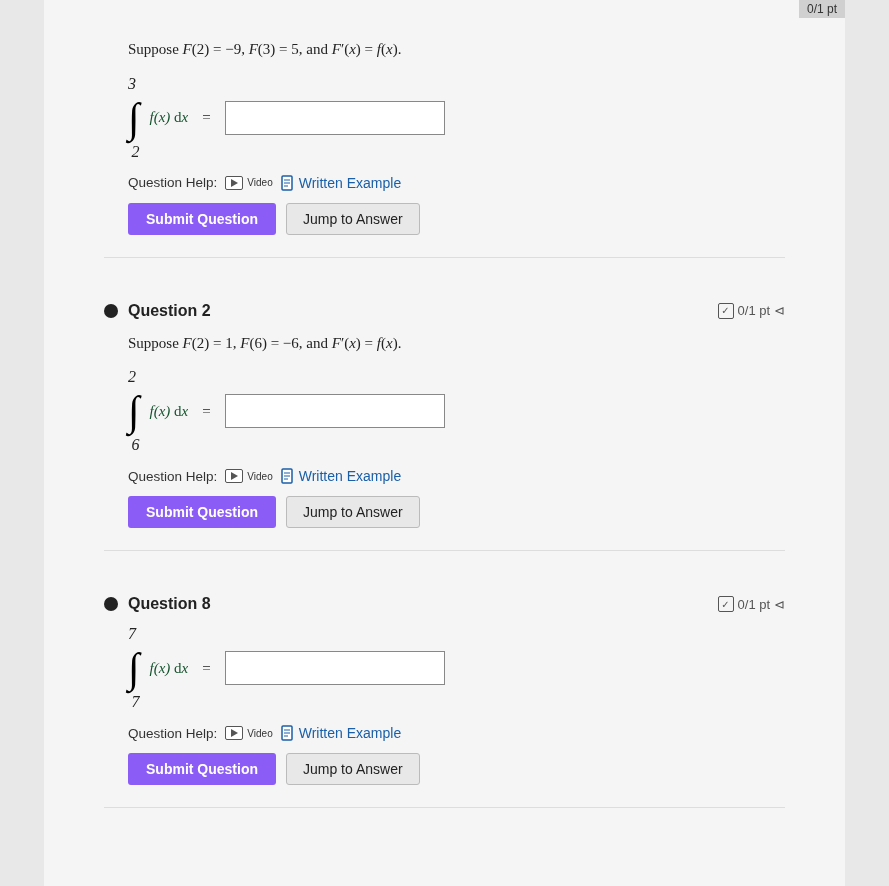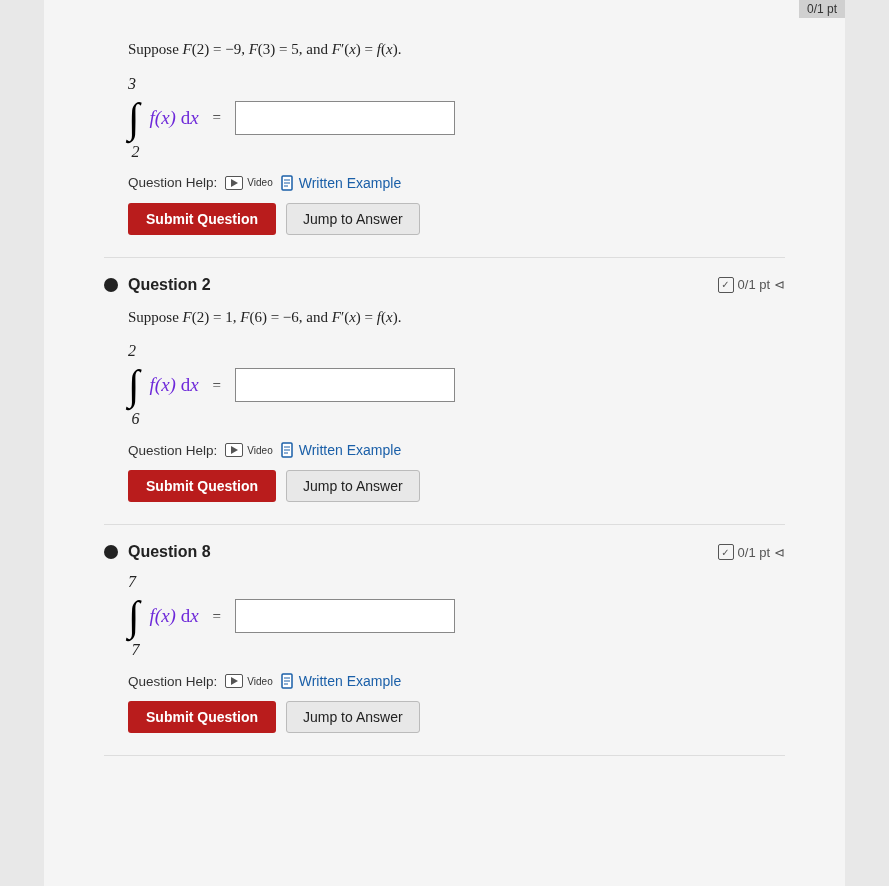--- a/index.html
+++ b/index.html
@@ -28,21 +28,21 @@
       font-family: Arial, sans-serif;
     }
     .content-area {
       padding: 20px 60px 30px 60px;
       margin-top: 18px;
     }
     .question-block {
       background: #f5f5f5;
       padding: 18px 0 22px 0;
       border-bottom: 1px solid #ddd;
-      margin-bottom: 0;
+      margin-bottom: 26px;
     }
     .question-header {
       display: flex;
       justify-content: space-between;
       margin-bottom: 12px;
     }
     .question-title-area {
       display: flex;
       align-items: center;
       gap: 10px;
@@ -97,22 +97,22 @@
       color: #222;
       align-self: flex-start;
       margin-bottom: 4px;
     }
     .integral-lower {
       color: #222;
       align-self: flex-end;
       margin-top: 4px;
     }
     .integral-expr {
-      font-size: 19px;
-      color: #6d28d9;
+      font-size: 15px;
+      color: #14532d;
       margin-right: 6px;
     }
     .integral-equals {
       font-size: 15px;
       color: #222;
       margin-right: 6px;
     }
     .answer-input {
       border: 1.5px solid #888;
       background: #fff;
@@ -177,21 +177,21 @@
       width: 14px;
       height: 16px;
     }
     .buttons-row {
       display: flex;
       align-items: center;
       gap: 10px;
       margin-left: 24px;
     }
     .submit-btn {
-      background: #b91c1c;
+      background: #8b5cf6;
       color: #fff;
       border: none;
       padding: 8px 18px;
       font-size: 14px;
       font-family: Arial, sans-serif;
       font-weight: bold;
       cursor: pointer;
       border-radius: 3px;
     }
     .jump-btn {

